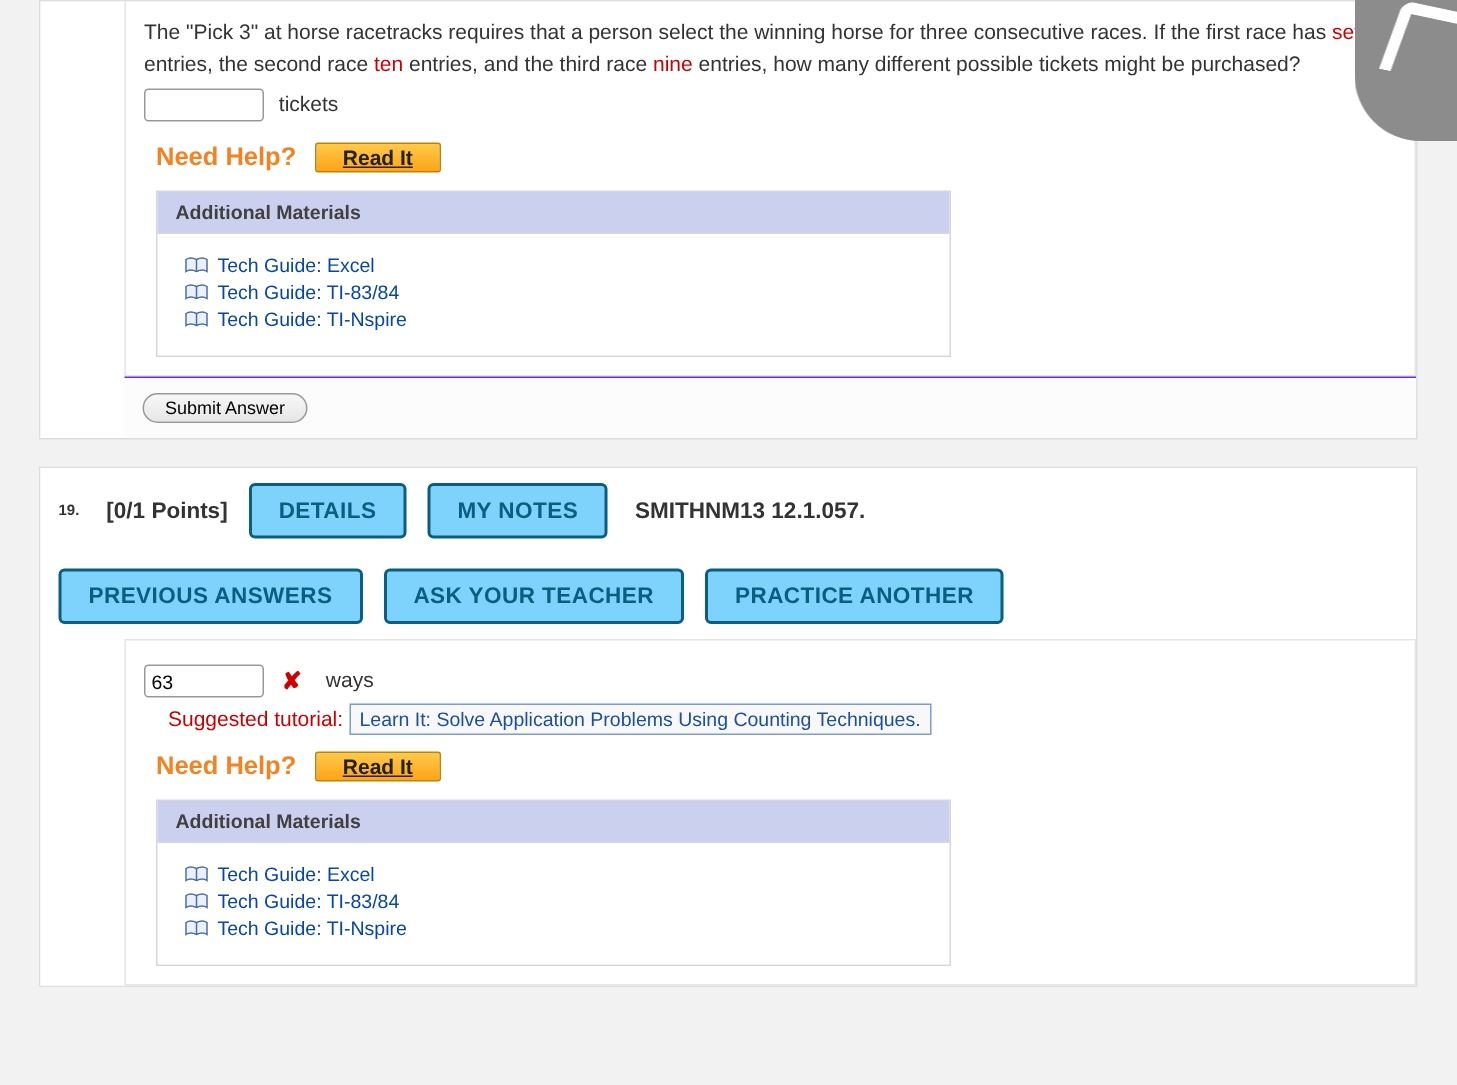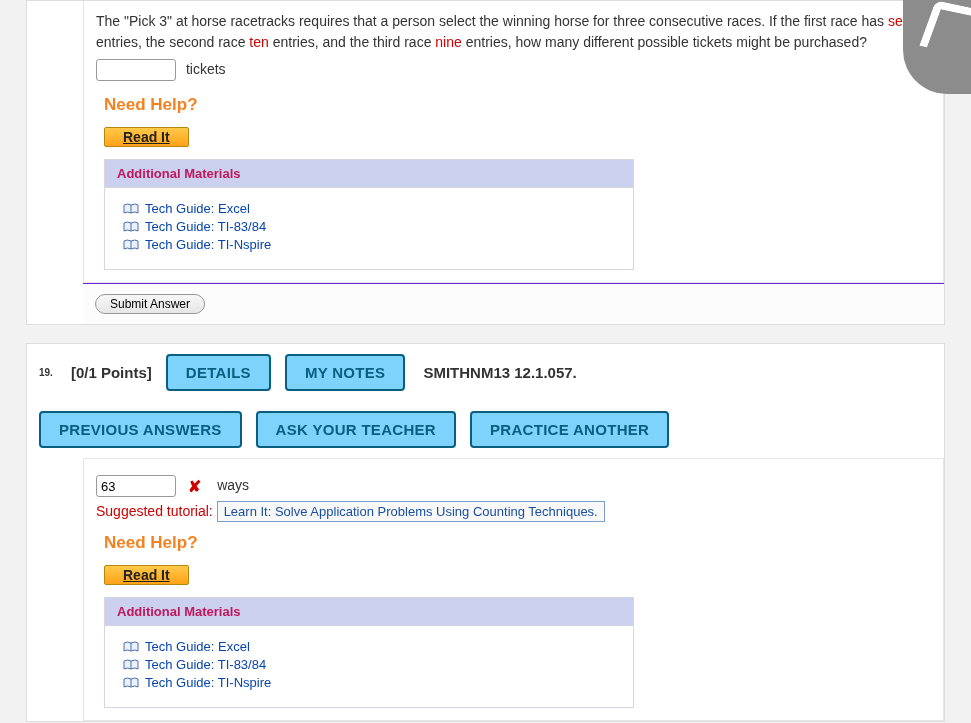--- a/index.html
+++ b/index.html
@@ -38,31 +38,31 @@
     vertical-align: middle;
   }
   .answer-unit { margin-left: 6px; }
   .wrong-x {
     color: #d10000;
     font-weight: bold;
     margin: 0 6px 0 8px;
     font-size: 16px;
     vertical-align: middle;
   }
-  .tutorial-row { margin-top: 6px; }
+  .tutorial-row { margin-top: 6px; margin-left: 16px; }
   .tutorial-label { color: #cc0000; }
   .tutorial-link {
     color: #1a4fa3;
     border: 1px solid #7a9fcf;
     padding: 2px 6px;
     text-decoration: none;
     background: #f8f8f8;
     font-size: 13px;
   }
-  .need-help-row { margin: 14px 0 12px 8px; display: flex; align-items: flex-start; gap: 12px; flex-direction: column; }
+  .need-help-row { margin: 14px 0 12px 8px; display: flex; align-items: flex-end; gap: 12px; }
   .need-help-label {
     color: #f58220;
     font-weight: bold;
     font-size: 17px;
     font-family: Arial, sans-serif;
   }
   .read-it-btn {
     background: linear-gradient(#ffc94a, #ffa318);
     border: 1px solid #b8860b;
     border-radius: 2px;
@@ -77,21 +77,21 @@
   .materials-box {
     border: 1px solid #d6d6e0;
     width: 530px;
     margin-left: 8px;
   }
   .materials-header {
     background: #ccd0ef;
     padding: 6px 12px;
     font-weight: bold;
     font-size: 13px;
-    color: #be185d;
+    color: #404040;
     border-bottom: 1px solid #d6d6e0;
   }
   .materials-list { padding: 10px 18px 14px 18px; }
   .material-item { margin: 3px 0; display: flex; align-items: center; gap: 6px; }
   .material-link { color: #0645ad; text-decoration: none; font-size: 13px; }
   .book-icon {
     width: 16px; height: 12px; display: inline-block; position: relative;
   }
   .book-icon svg { display: block; }
   .submit-bar {

